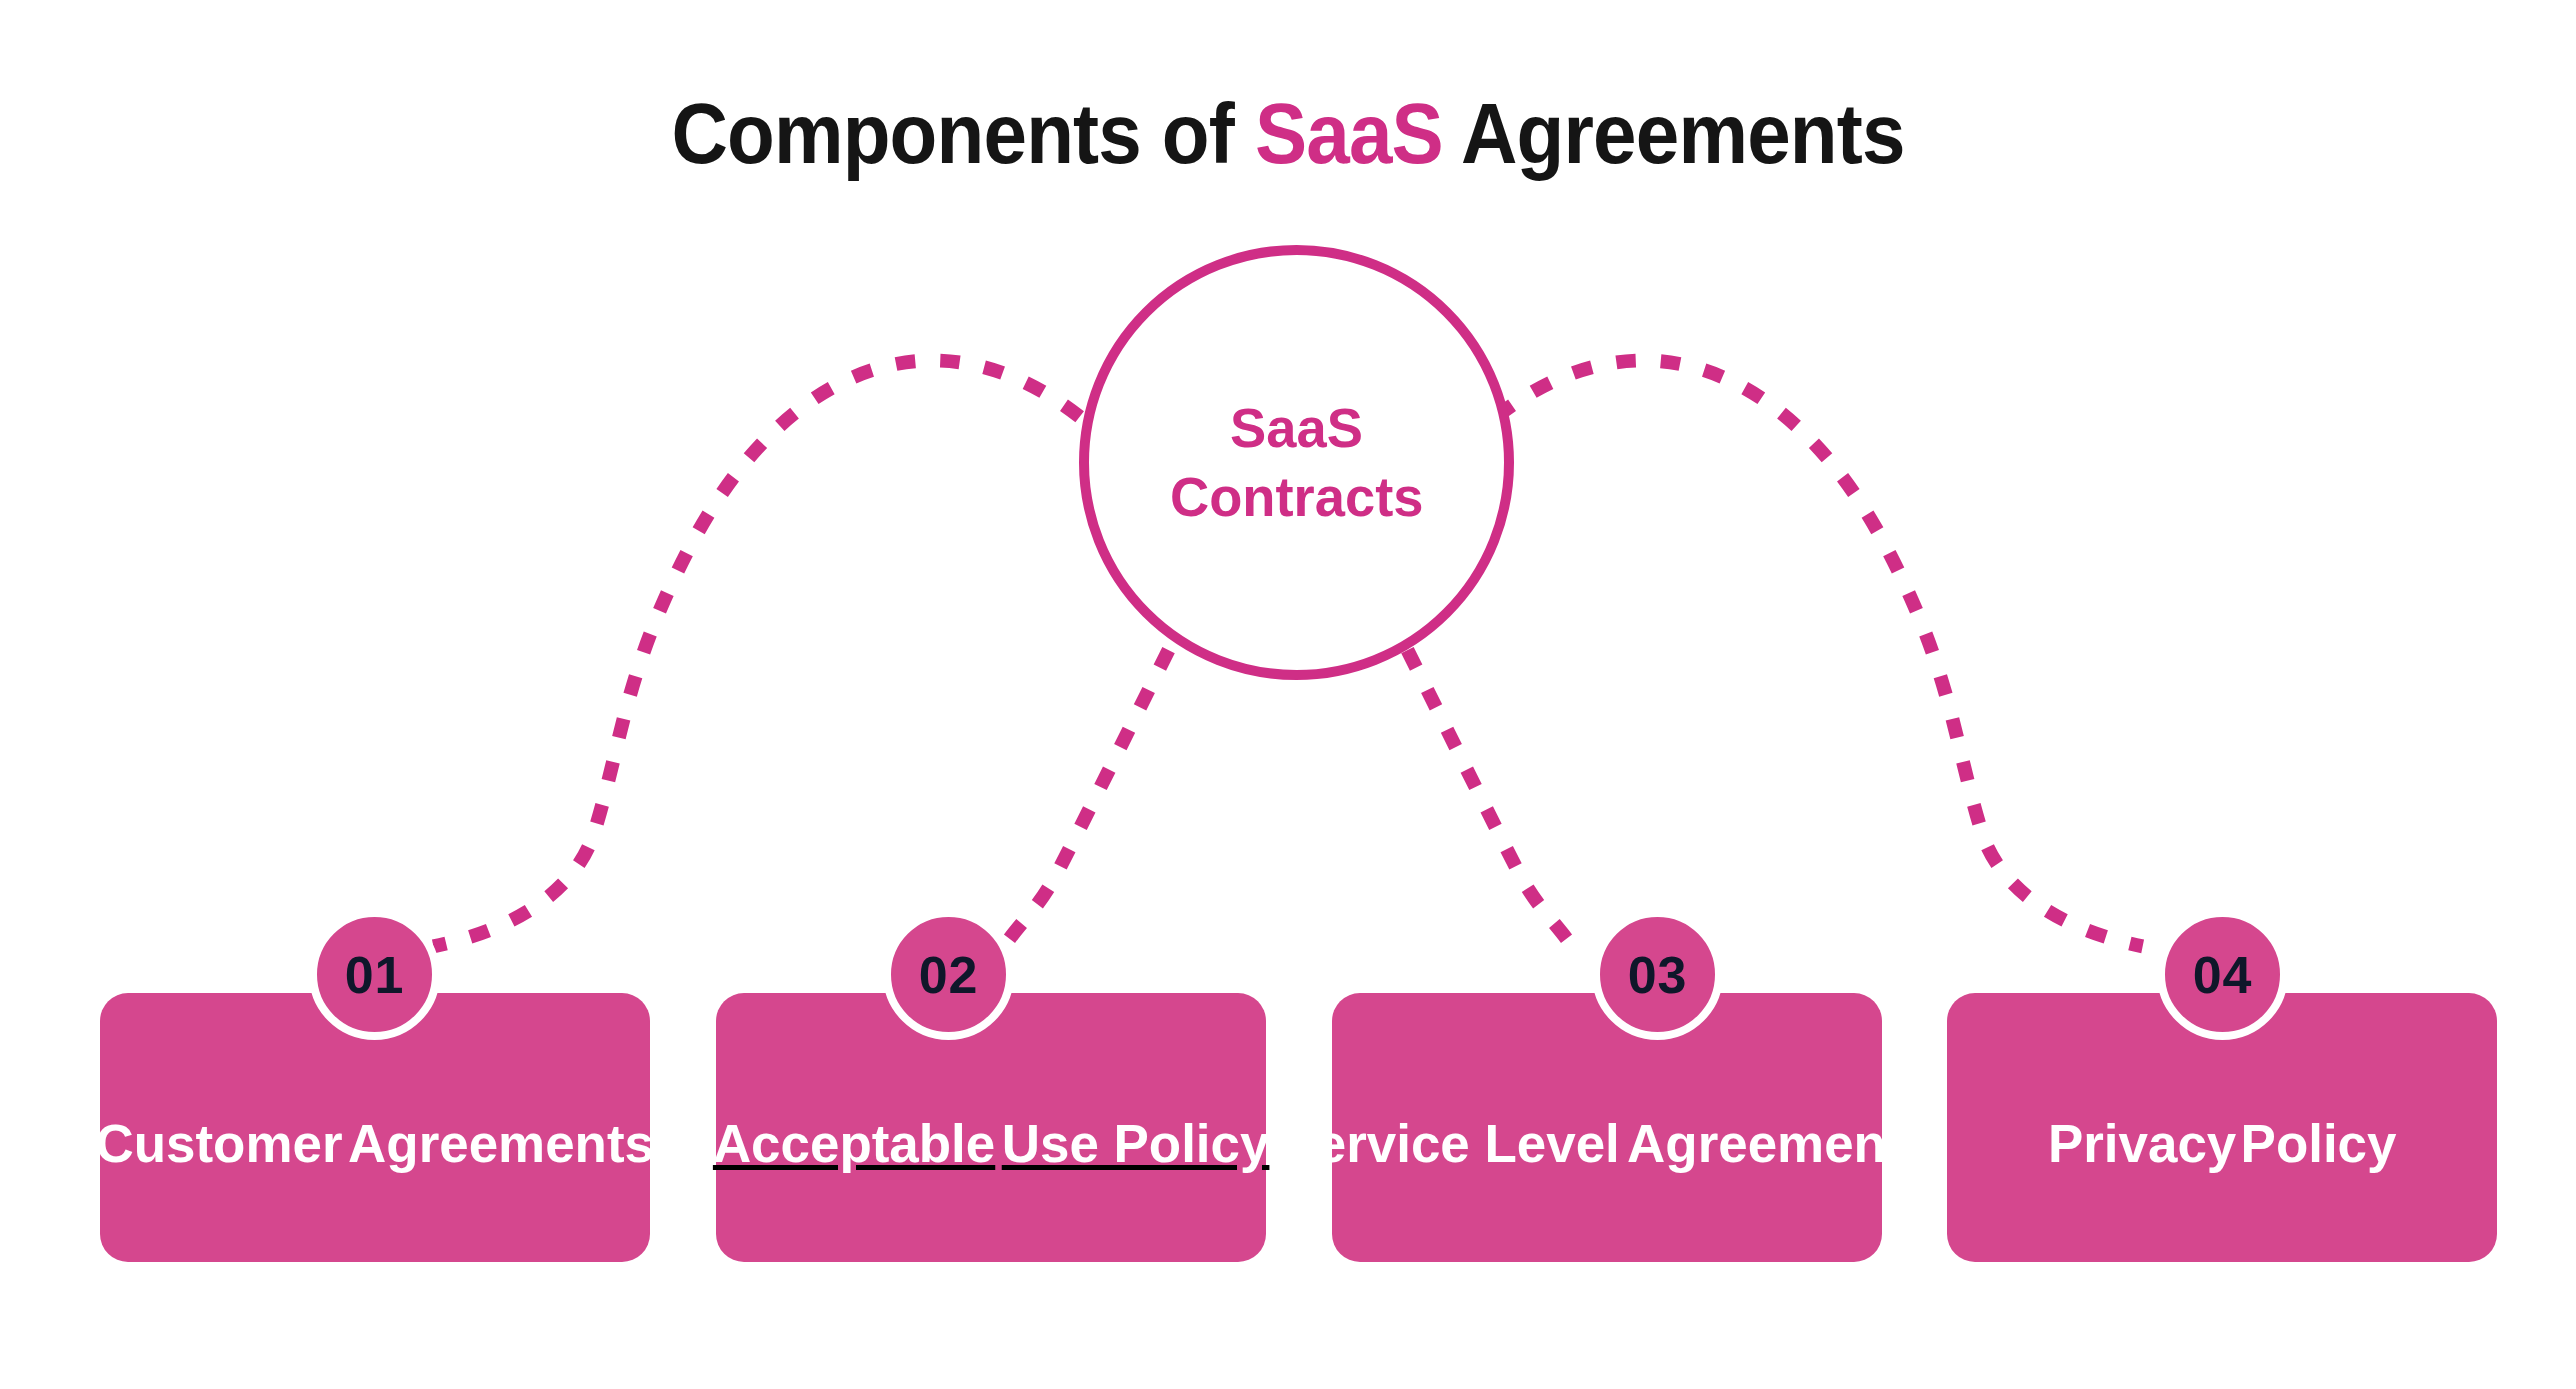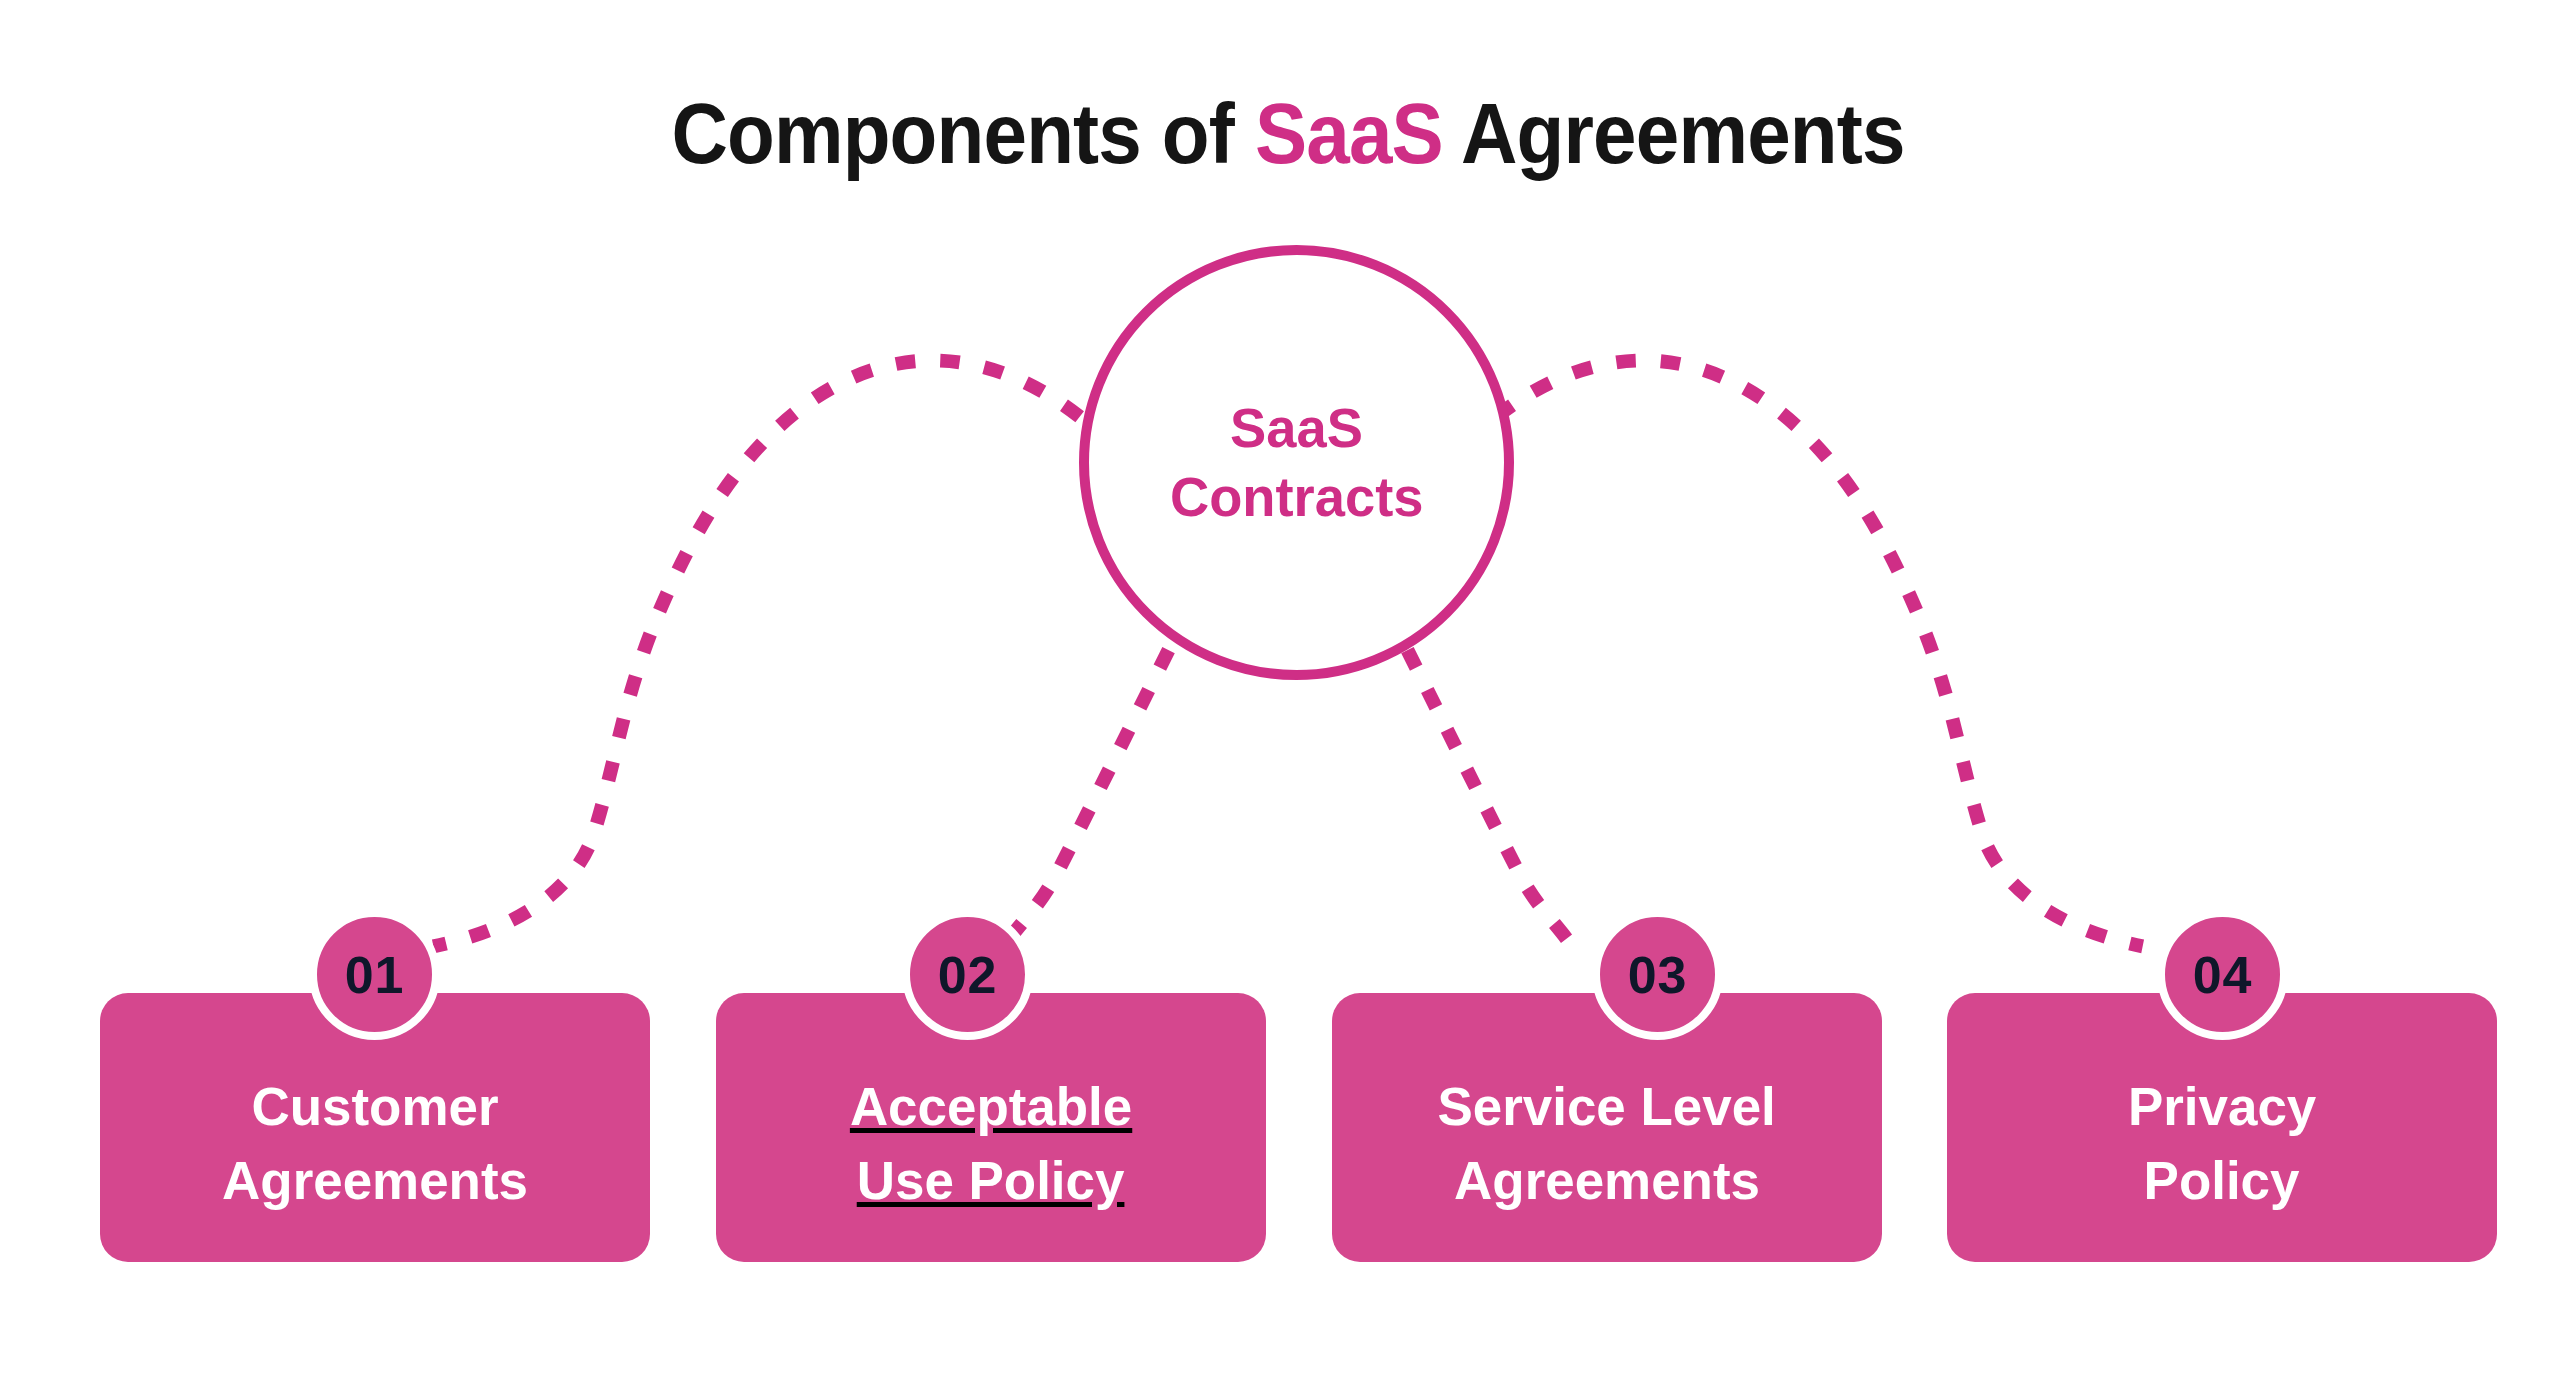--- a/index.html
+++ b/index.html
@@ -37,21 +37,21 @@
 
   
   .connectors{position:absolute;left:0;top:0;width:2576px;height:1390px;z-index:1;}
   .connectors path{fill:none;stroke:var(--accent);stroke-width:15px;
     stroke-dasharray:21 27;stroke-linecap:butt;}
 
   
   .box{
     position:absolute;top:993px;width:550px;height:269px;
     background:var(--box_fill);border-radius:28px;z-index:2;
-    display:flex;flex-direction:column;align-items:center;justify-content:center;
+    display:flex;flex-direction:row;align-items:center;justify-content:center;
     padding-top:31.5px;
   }
   .box-line{
     color:#ffffff;font-size:54px;font-weight:600;line-height:1.38;
     text-align:center;transform:scaleX(0.98);white-space:pre;
   }
 
   
   .badge{
     position:absolute;top:909px;width:131px;height:131px;border-radius:50%;
@@ -84,21 +84,21 @@
     <div class="box-line">Agreements</div>
   </div>
   <div class="badge" style="left:309px;">
     <span class="badge-num">01</span>
   </div>
 
   <div class="box" style="left:716px;text-decoration:underline;">
     <div class="box-line">Acceptable</div>
     <div class="box-line">Use Policy</div>
   </div>
-  <div class="badge" style="left:902px;">
+  <div class="badge" style="left:883px;">
     <span class="badge-num">02</span>
   </div>
 
   <div class="box" style="left:1332px;">
     <div class="box-line">Service Level</div>
     <div class="box-line">Agreements</div>
   </div>
   <div class="badge" style="left:1592px;">
     <span class="badge-num">03</span>
   </div>

